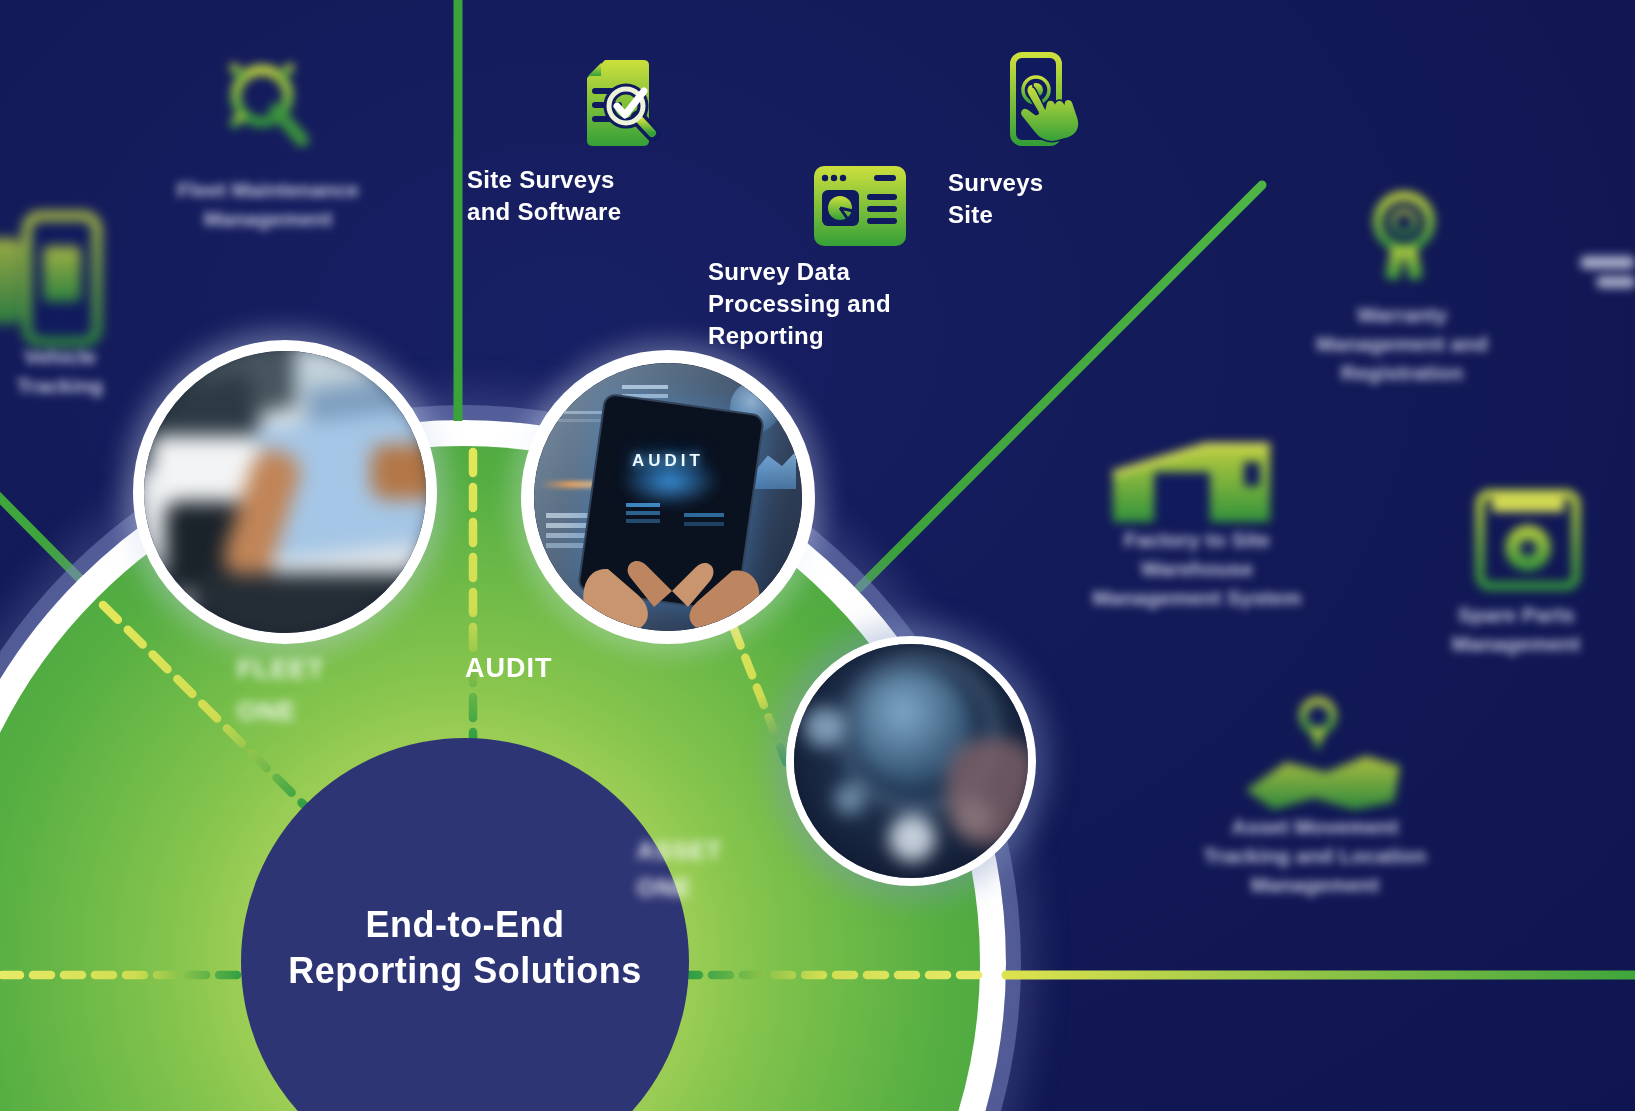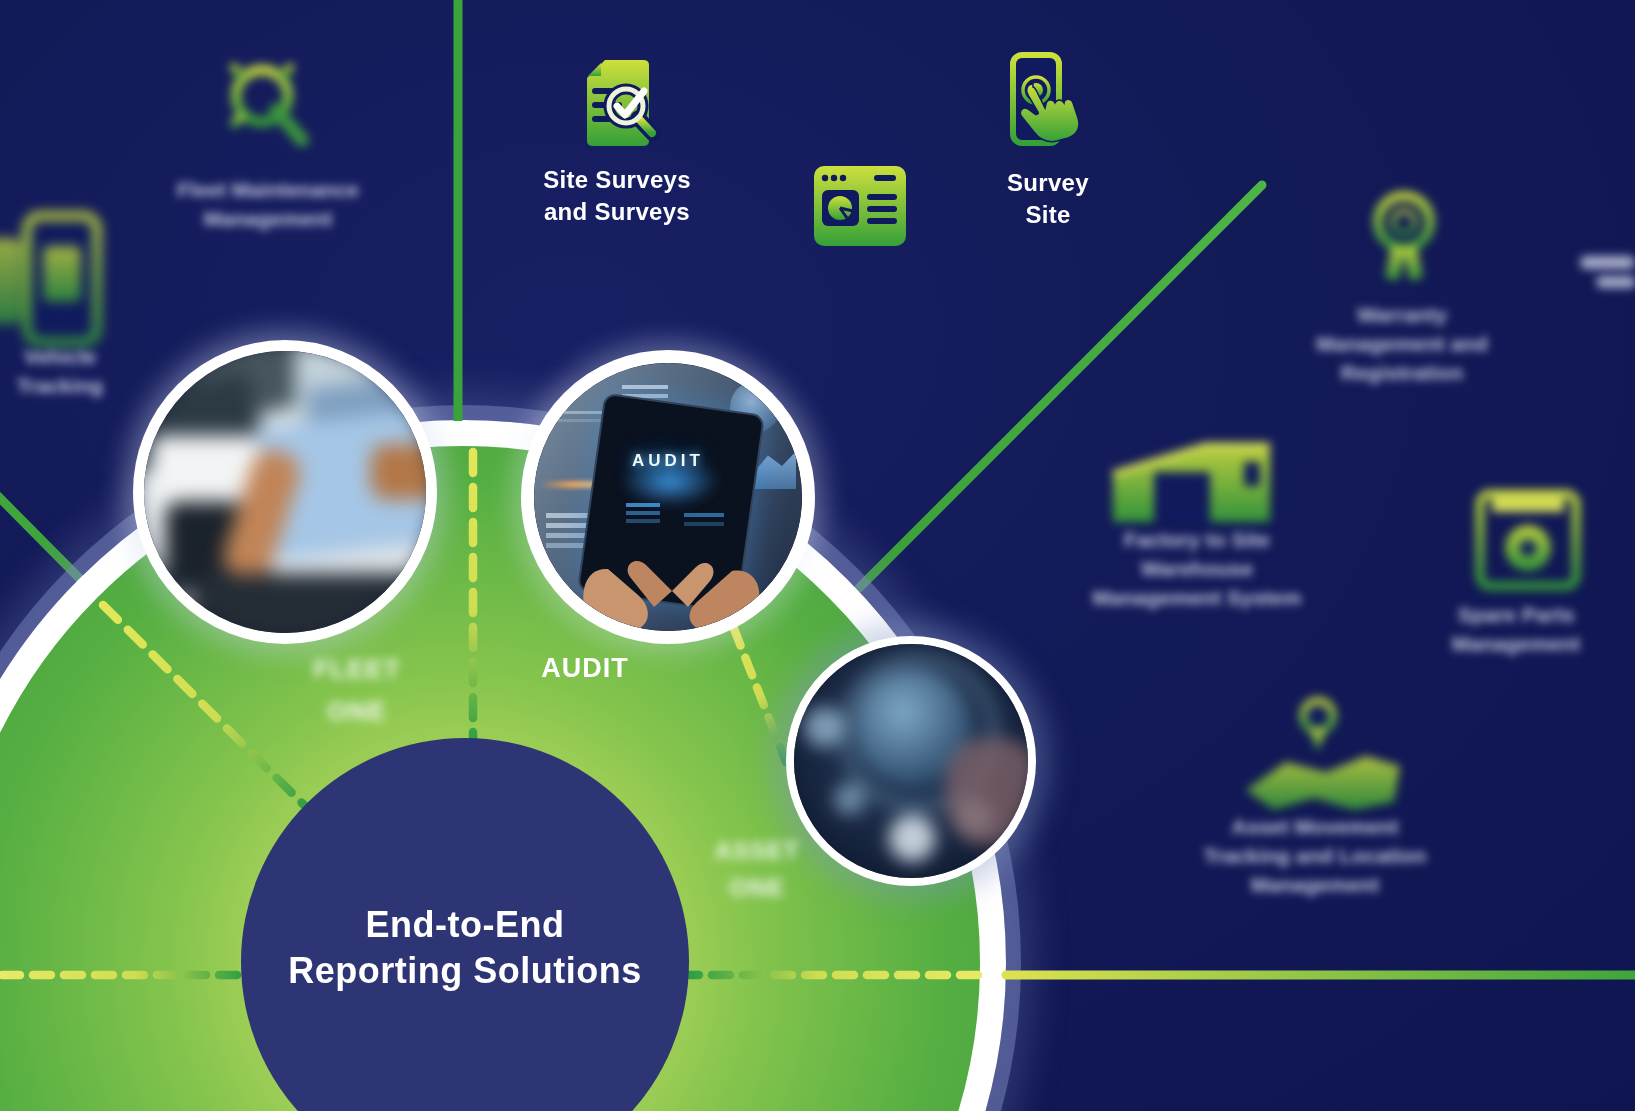--- a/index.html
+++ b/index.html
@@ -42,21 +42,21 @@
   .audit-scene{position:absolute;inset:0;background:linear-gradient(125deg,#7e91a5 0%,#55697f 35%,#33435c 68%,#1e2b41 100%);}
   .audit-scene .d{position:absolute;}
   .tablet{position:absolute;left:56px;top:40px;width:158px;height:196px;background:#0a111f;
     border:2px solid #33435a;border-radius:12px;transform:rotate(8deg);
     box-shadow:0 0 34px rgba(70,150,230,.45);}
   .audit-word{position:absolute;left:0;top:88px;width:100%;text-align:center;color:#eef8ff;
     font-size:17px;font-weight:bold;letter-spacing:4px;
     text-shadow:0 0 10px #6fc4ff,0 0 22px #2f8fe0;}
 
   
-  .lbl{position:absolute;text-align:center;color:#ffffff;font-weight:bold;}
+  .lbl{position:absolute;color:#ffffff;font-weight:bold;}
   .callout-lbl{font-size:24px;line-height:32px;letter-spacing:.3px;}
   .prod-lbl{font-size:27px;line-height:37px;letter-spacing:1px;}
   .blur-txt{filter:blur(5px);opacity:.9;}
   .cap{position:absolute;text-align:center;color:#e2e6f4;font-weight:bold;font-size:21px;line-height:29px;
     filter:blur(4px);opacity:.85;}
   .blur-icon{filter:blur(5px);opacity:.9;}
   .frag{position:absolute;background:#cfd4e8;border-radius:6px;filter:blur(5px);opacity:.8;}
 </style>
 </head>
 <body>
@@ -199,46 +199,51 @@
     <rect x="27" y="50" width="30" height="6" rx="3" fill="#101a5e"></rect>
     <rect x="27" y="64" width="22" height="6" rx="3" fill="#101a5e"></rect>
     <line x1="73" y1="66" x2="88" y2="82" stroke="#101a5e" stroke-width="15" stroke-linecap="round"></line>
     <circle cx="61" cy="54" r="17" fill="none" stroke="#101a5e" stroke-width="11"></circle>
     <line x1="74" y1="67" x2="87" y2="81" stroke="url(#ig)" stroke-width="8" stroke-linecap="round"></line>
     <circle cx="61" cy="54" r="17" fill="none" stroke="#ecf3d8" stroke-width="5"></circle>
     <path d="M52,54 L60,63 L79,39" fill="none" stroke="#ffffff" stroke-width="7" stroke-linecap="round" stroke-linejoin="round"></path>
   </svg>
   <div class="lbl callout-lbl" style="left:467px;top:164px;width:300px;">
     <div>Site Surveys</div>
-    <div>and Surveys</div>
+    <div>and Software</div>
   </div>
 
   <svg class="abs" style="left:812px;top:164px;" width="96" height="86" viewBox="0 0 96 86">
     <rect x="2" y="2" width="92" height="80" rx="10" fill="url(#ig)"></rect>
     <circle cx="13" cy="14" r="3.2" fill="#101a5e"></circle>
       <circle cx="22" cy="14" r="3.2" fill="#101a5e"></circle>
       <circle cx="31" cy="14" r="3.2" fill="#101a5e"></circle>
     <rect x="62" y="11" width="22" height="6" rx="3" fill="#101a5e"></rect>
     <rect x="10" y="26" width="37" height="36" rx="6" fill="#101a5e"></rect>
     <circle cx="28" cy="44" r="12" fill="url(#ig)"></circle>
     <path d="M28,44 L41,47 M28,44 L35,54" stroke="#101a5e" stroke-width="3"></path>
     <rect x="55" y="30" width="30" height="6" rx="3" fill="#101a5e"></rect>
     <rect x="55" y="42" width="30" height="6" rx="3" fill="#101a5e"></rect>
     <rect x="55" y="54" width="30" height="6" rx="3" fill="#101a5e"></rect>
   </svg>
+  <div class="lbl callout-lbl" style="left:708px;top:256px;width:300px;">
+    <div>Survey Data</div>
+    <div>Processing and</div>
+    <div>Reporting</div>
+  </div>
 
   <svg class="abs" style="left:999px;top:50px;" width="90" height="100" viewBox="0 0 90 100">
     <rect x="14" y="5" width="46" height="88" rx="9" fill="#101a5e" stroke="url(#ig)" stroke-width="6"></rect>
     <line x1="30" y1="12" x2="43" y2="12" stroke="url(#ig)" stroke-width="4" stroke-linecap="round"></line>
     <circle cx="37" cy="40" r="7" fill="url(#ig)"></circle>
     <circle cx="37" cy="40" r="13" fill="none" stroke="url(#ig)" stroke-width="3.5"></circle>
     <path d="M34,34 c-6,0 -8,6 -5,11 l10,17 c1,2 -1,3 -3,2 l-7,-5 c-6,-3 -10,3 -6,8 l12,15 c6,8 14,11 23,9 l11,-3 c9,-3 13,-11 10,-20 l-5,-15 c-2,-5 -8,-5 -9,0 c-2,-4 -7,-4 -9,0 c-2,-4 -8,-4 -9,1 l-1,4 -8,-16 c-2,-4 -3,-5 -4,-5 z" fill="url(#ig)" stroke="#101a5e" stroke-width="1.5"></path>
   </svg>
   <div class="lbl callout-lbl" style="left:948px;top:167px;width:200px;">
-    <div>Survey</div>
+    <div>Surveys</div>
     <div>Site</div>
   </div>
 
   <svg class="abs blur-icon" style="left:210px;top:48px;" width="112" height="114" viewBox="0 0 112 114">
     <circle cx="52" cy="48" r="26" fill="none" stroke="url(#ig)" stroke-width="11"></circle>
     <g stroke="url(#ig)" stroke-width="9" stroke-linecap="round">
       <line x1="52" y1="8" x2="52" y2="16"></line>
         <line x1="52" y1="80" x2="52" y2="88"></line>
       <line x1="12" y1="48" x2="20" y2="48"></line>
         <line x1="84" y1="48" x2="92" y2="48"></line>

